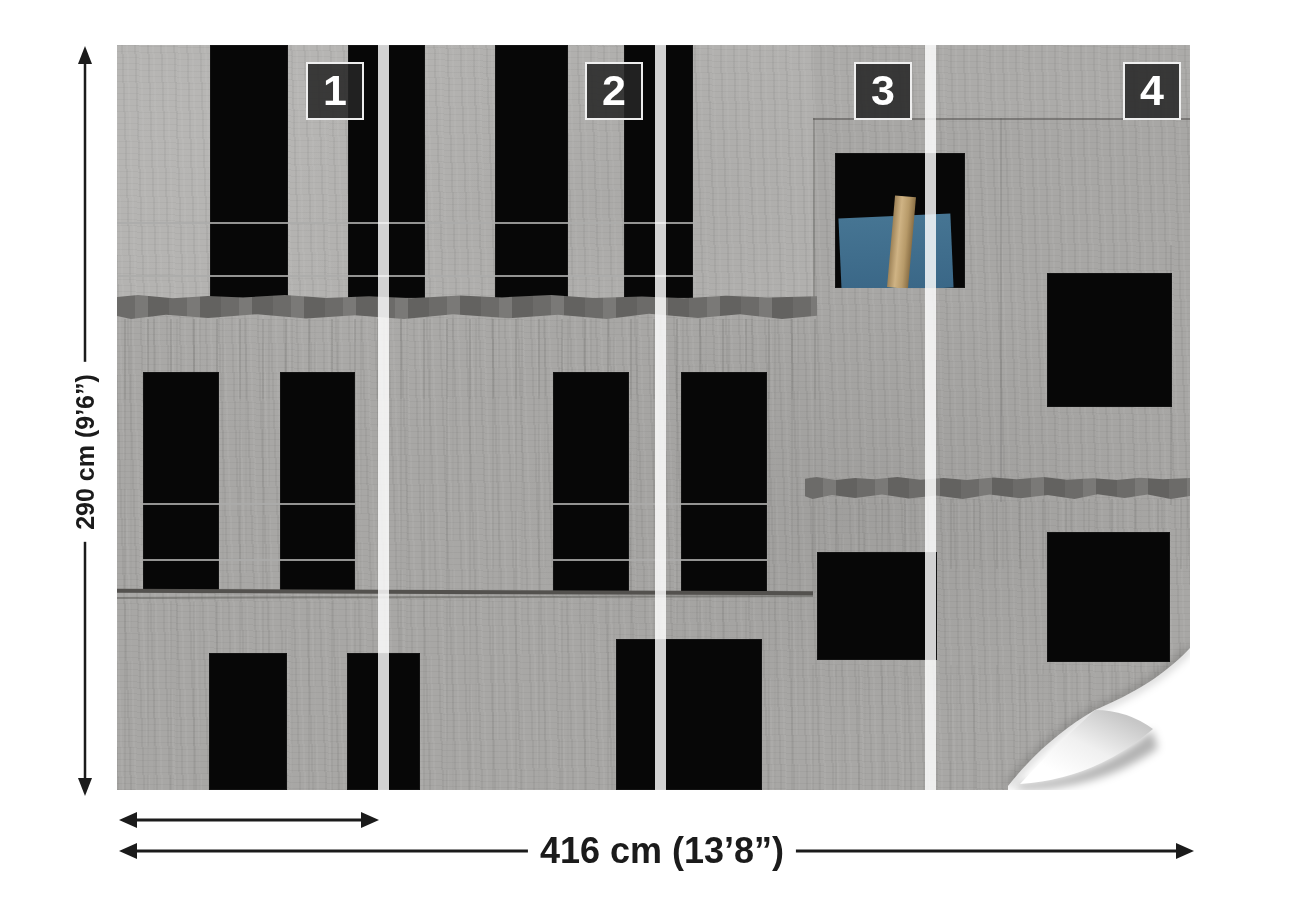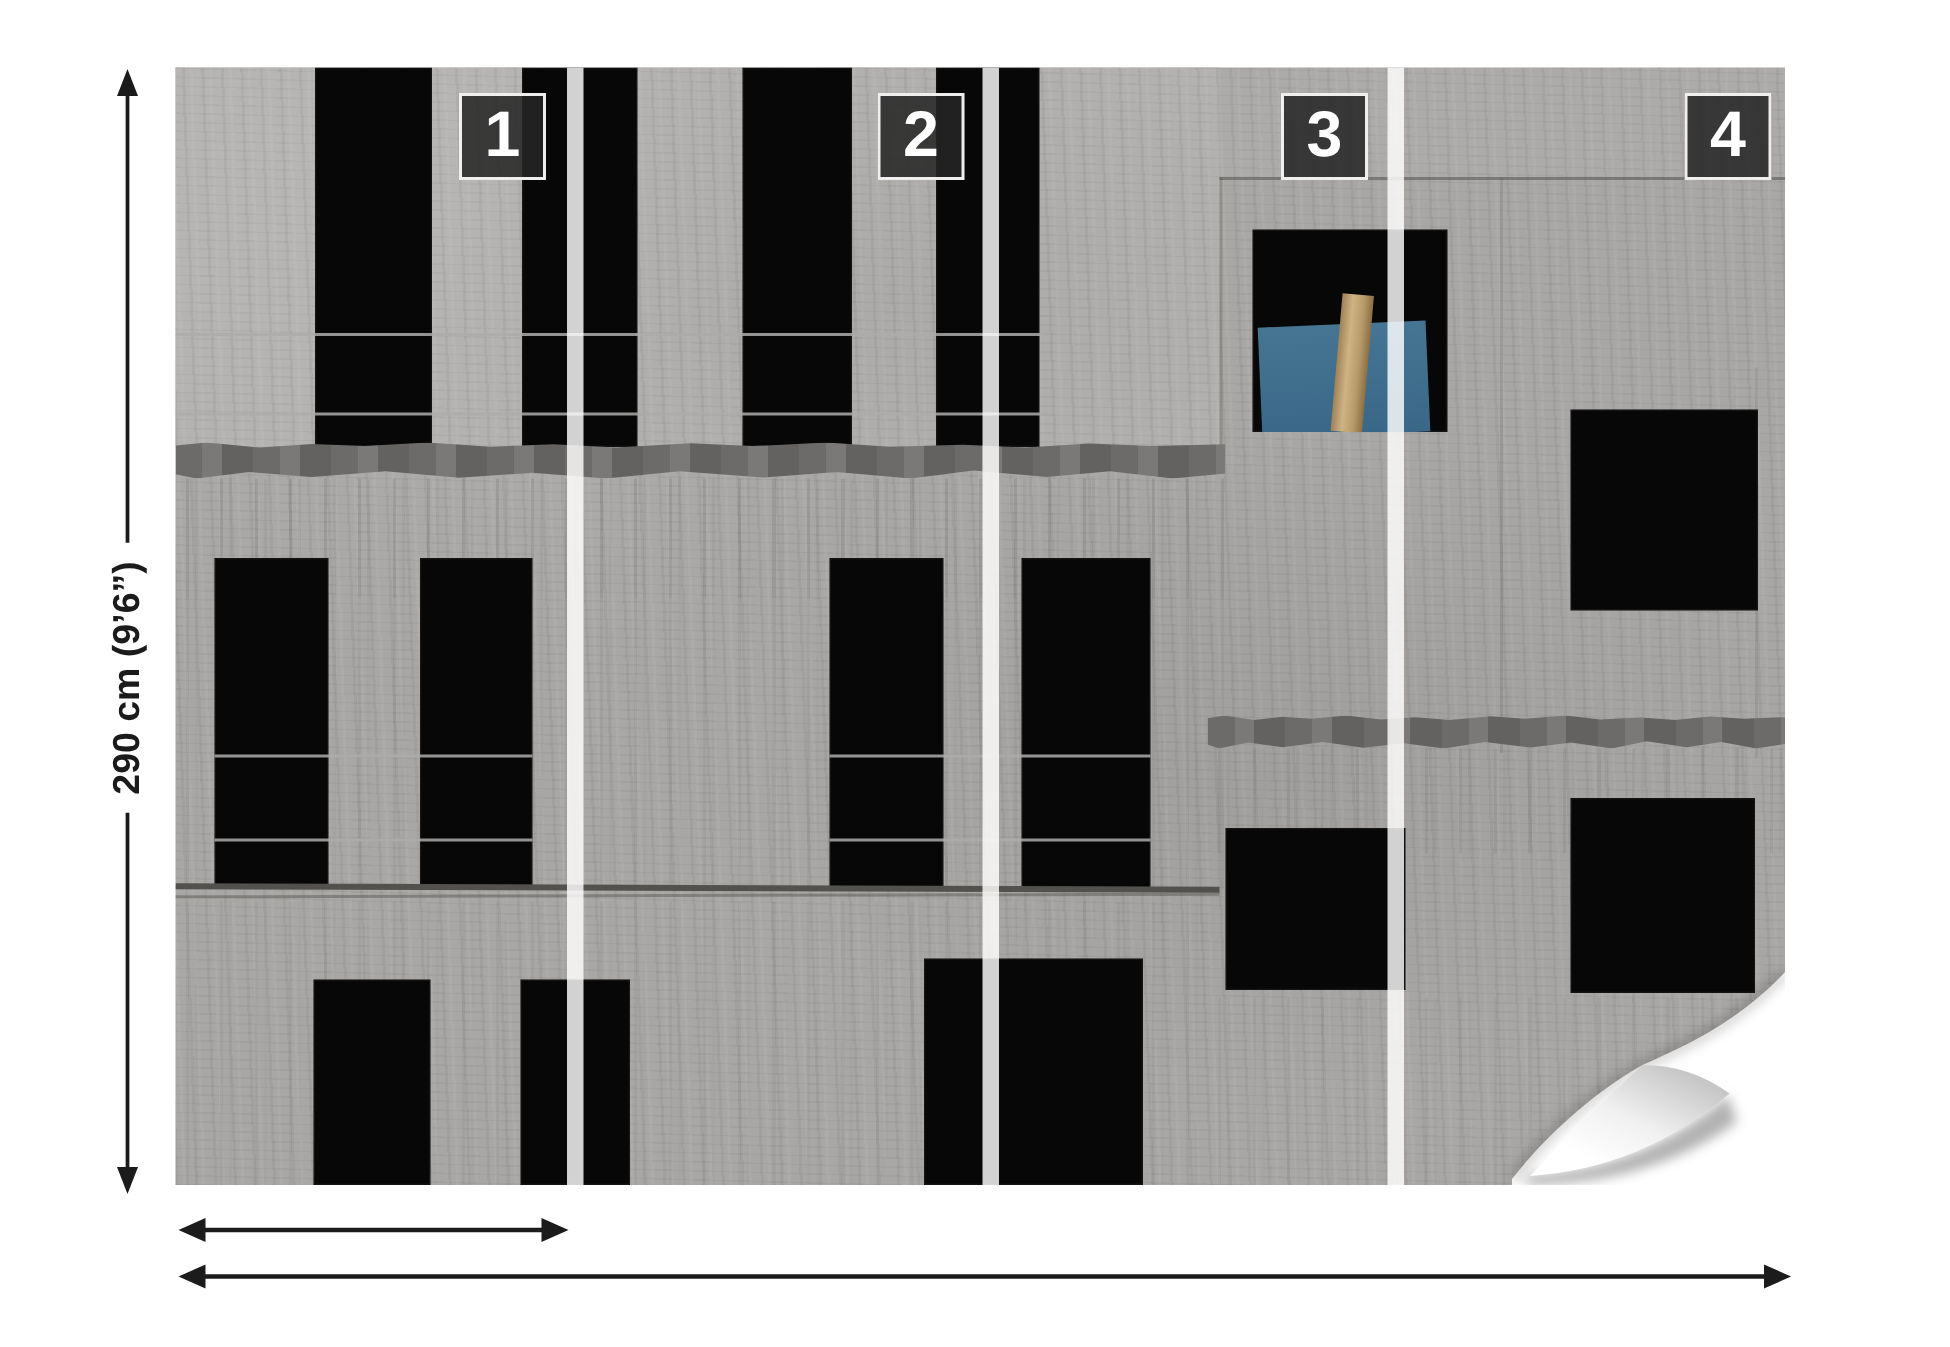--- a/index.html
+++ b/index.html
@@ -132,14 +132,15 @@
     <polygon points="379,820 361,812 361,828" fill="#1b1b1b"></polygon>
 
     <g stroke="#1b1b1b" stroke-width="3">
       <line x1="130" y1="851" x2="1183" y2="851"></line>
     </g>
     <polygon points="119,851 137,843 137,859" fill="#1b1b1b"></polygon>
     <polygon points="1194,851 1176,843 1176,859" fill="#1b1b1b"></polygon>
   </svg>
 
   <div class="dimlabel vlabel">290 cm (9’6”)</div>
+  <div class="dimlabel h2label">416 cm (13’8”)</div>
 
 </div>
 
 </body></html>

